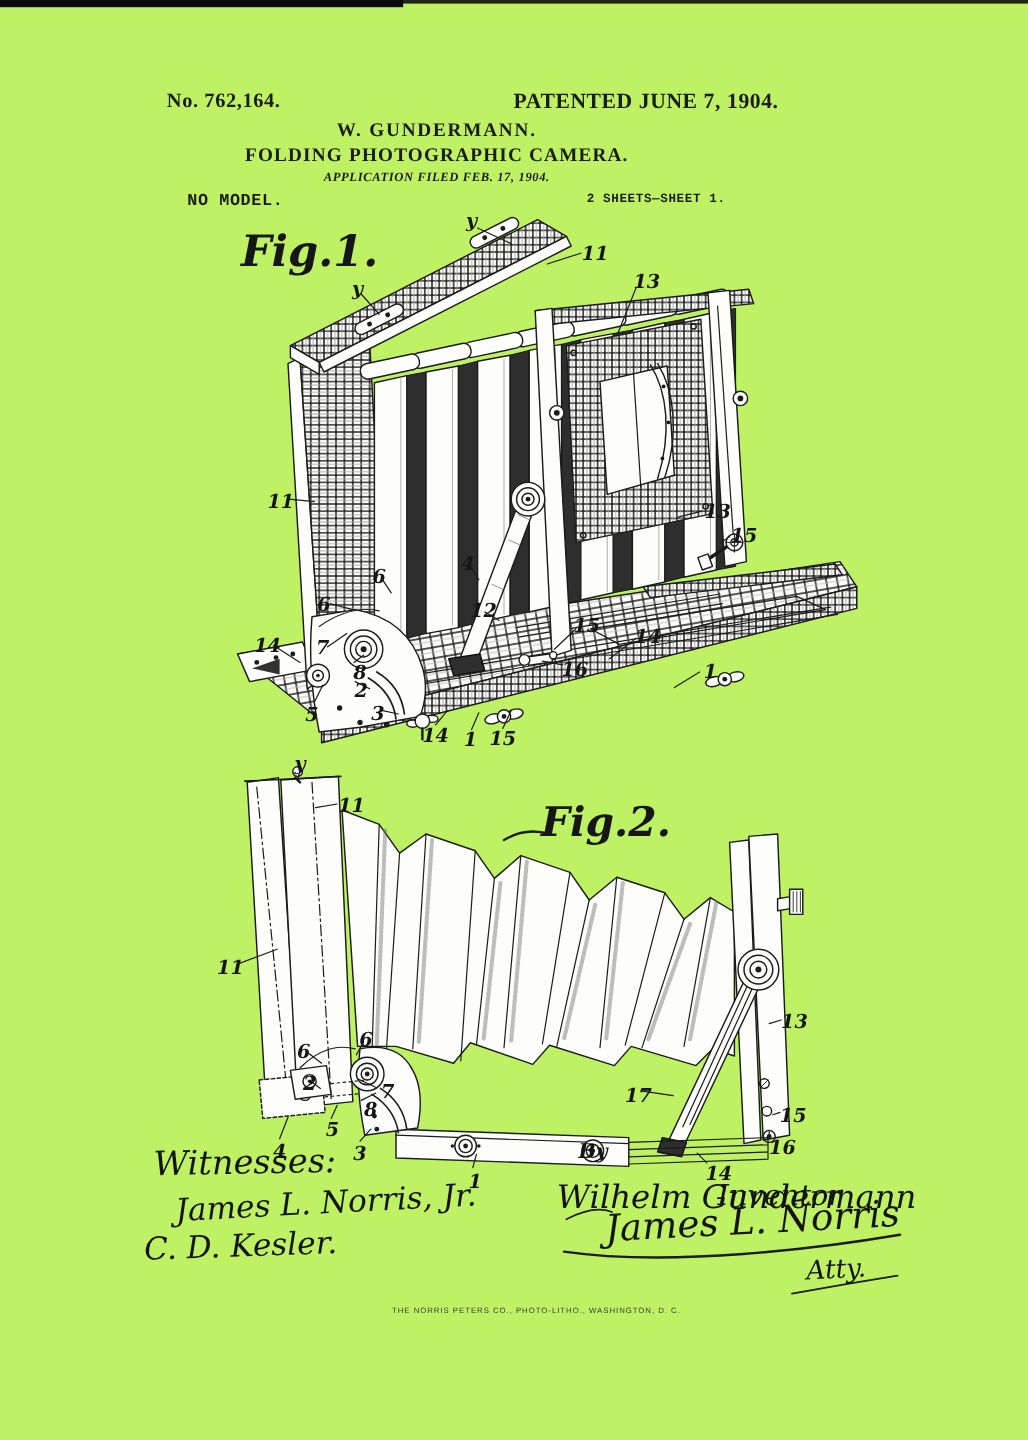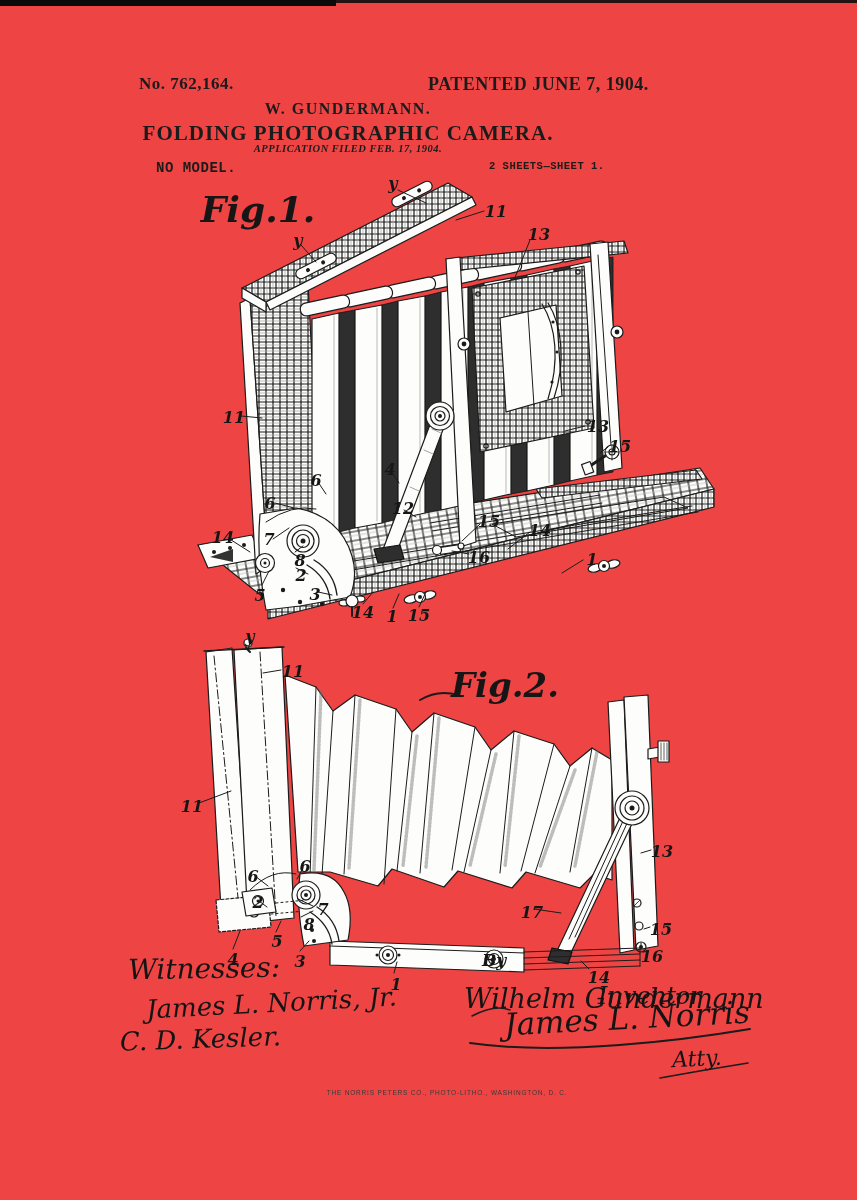--- a/index.html
+++ b/index.html
@@ -1,32 +1,32 @@
 <!DOCTYPE html>
 <html><head>
 <meta charset="utf-8">
 <style>
   html,body{margin:0;padding:0;background:#e8e8e6;}
   .page{
     position:relative;
     width:857px;height:1200px;
-    background:#ef4444;
+    background:#bef264;
     overflow:hidden;
     font-family:"Liberation Serif", serif;
     color:#1b1b1b;
   }
   .scan-bar{position:absolute;background:#0a0a0a;}
   .scan-bar-full{left:0;top:0;width:857px;height:3px;opacity:.88;}
   .scan-bar-left{left:0;top:0;width:336px;height:6px;}
   .hdr{position:absolute;white-space:nowrap;font-weight:bold;}
   .patent-number{left:139px;top:74px;font-size:17px;letter-spacing:.5px;}
   .patent-date{left:428px;top:74px;font-size:18px;letter-spacing:.5px;}
-  .centered{left:348px;transform:translateX(-50%);text-align:right;}
+  .centered{left:364px;transform:translateX(-50%);text-align:right;}
   .inventor-line{top:100px;font-size:16px;letter-spacing:1.5px;}
-  .title-line{top:121px;font-size:21px;letter-spacing:1px;}
+  .title-line{top:121px;font-size:16px;letter-spacing:1px;}
   .application-line{top:143px;font-size:10.5px;letter-spacing:.5px;font-style:italic;}
   .no-model{left:156px;top:160px;font-size:14px;letter-spacing:.5px;font-family:Liberation Mono, monospace;}
   .sheet-info{left:489px;top:160px;font-size:10.5px;letter-spacing:.5px;font-family:Liberation Mono, monospace;}
   .drawing-svg{position:absolute;left:0;top:0;width:857px;height:1200px;}
   .script{
     position:absolute;white-space:nowrap;
     font-family:"DejaVu Serif", serif;font-style:italic;color:#141414;
   }
   .witnesses-heading{left:128px;top:952px;font-size:28px;transform:rotate(-1deg);}
   .witness1{left:146px;top:988px;font-size:26px;transform:rotate(-3deg);}

